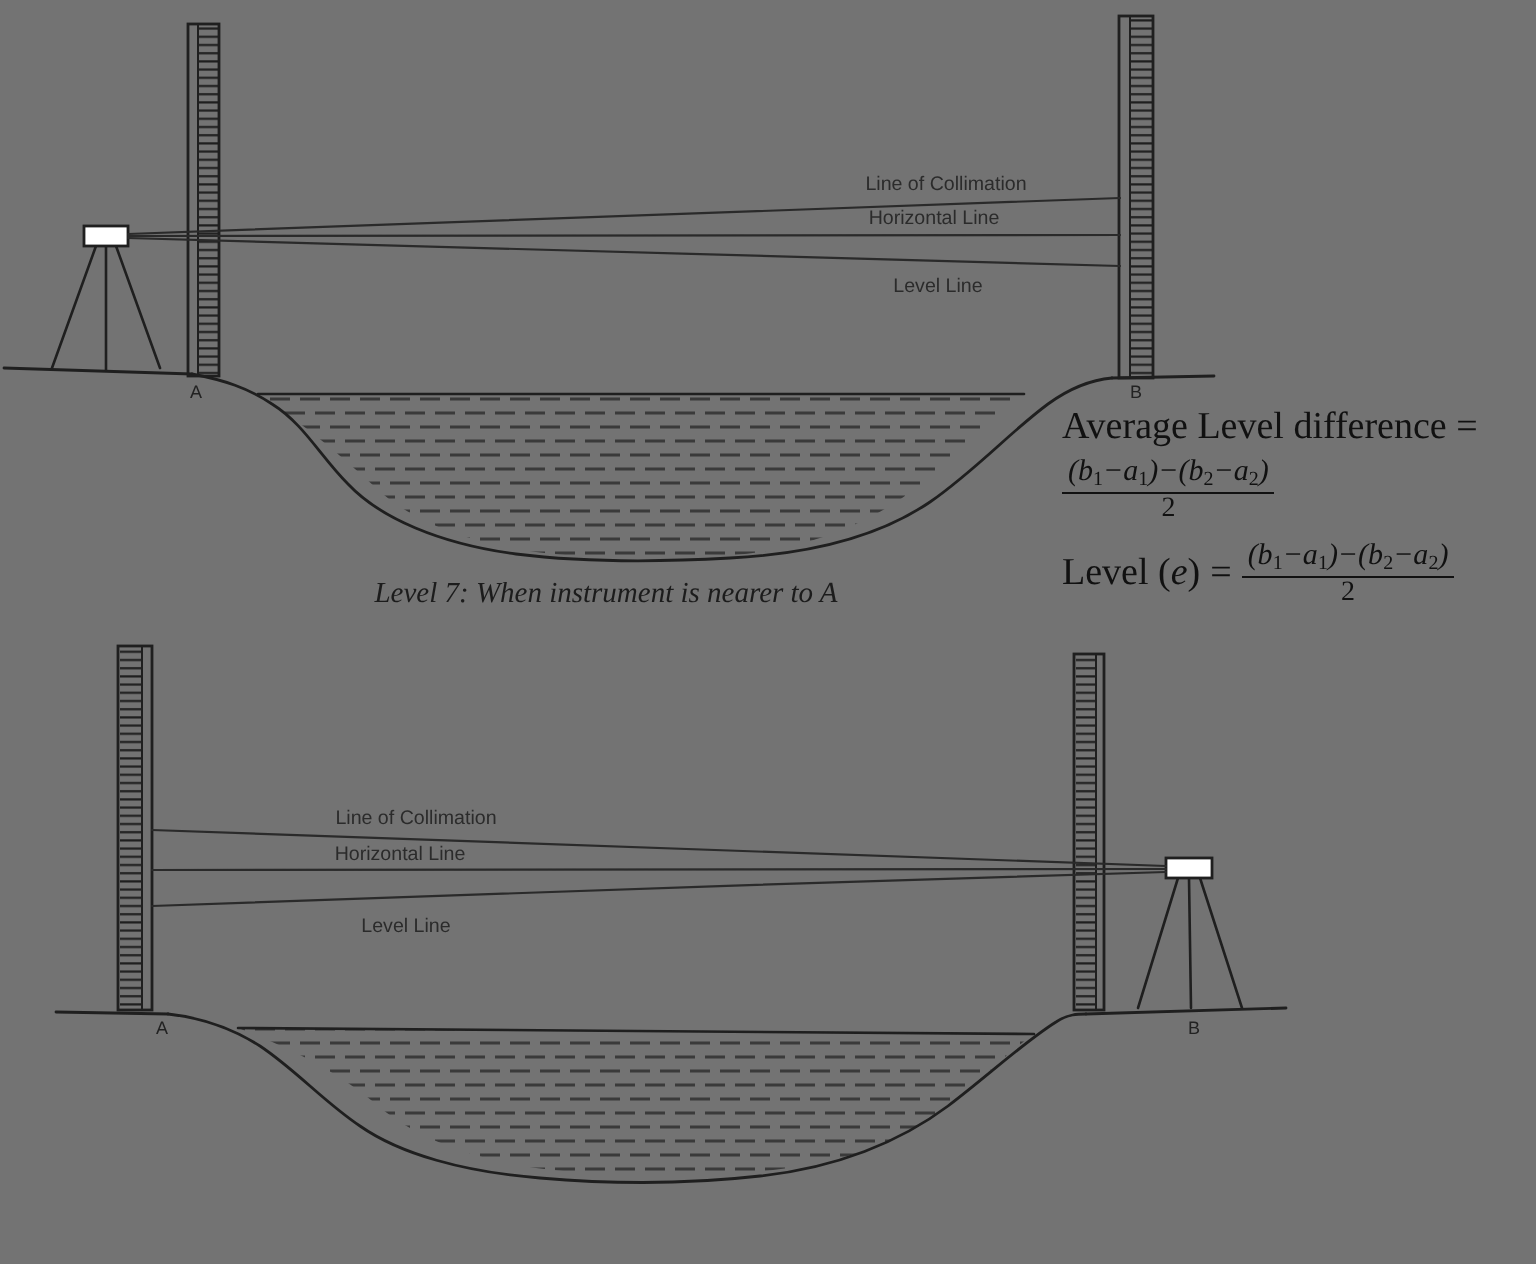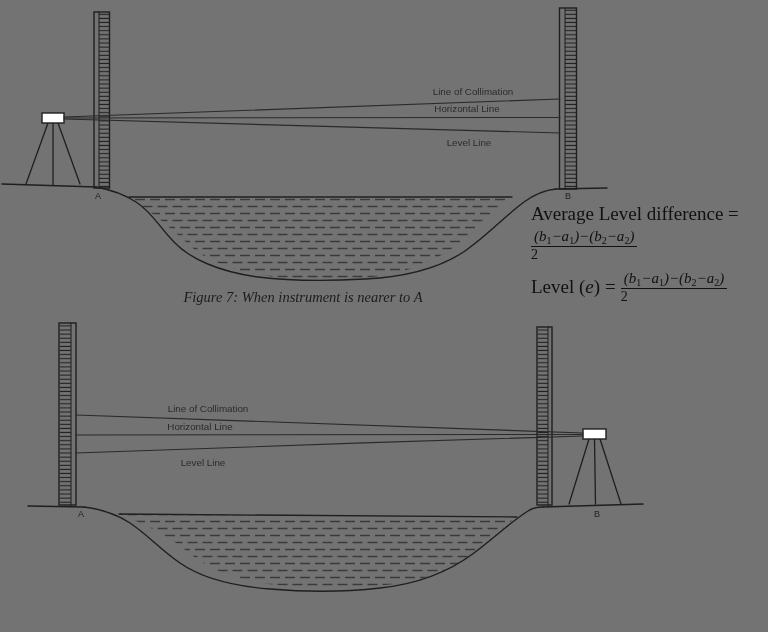--- a/index.html
+++ b/index.html
@@ -23,21 +23,21 @@
   #caption6{left:158px;top:605px;width:316px;}
 
   
   .formulas{
     position:absolute;left:531px;top:202px;width:240px;color:#111;
     font-family:"Liberation Serif",serif;
   }
   .f-line1{font-size:19px;line-height:1.25;white-space:nowrap;}
   .f-line2{margin-top:1px;}
   .f-line3{margin-top:5px;font-size:19px;display:flex;align-items:center;gap:5px;white-space:nowrap;}
-  .frac{display:inline-flex;flex-direction:column;vertical-align:middle;}
+  .frac{display:inline-flex;flex-direction:column;align-items:center;vertical-align:middle;}
   .frac .num{
     font-size:15px;font-style:italic;line-height:1.2;white-space:nowrap;
     border-bottom:1.6px solid #111;padding:0 3px 1px 3px;
   }
   .frac .num sub{font-size:10px;font-style:normal;vertical-align:-2.5px;line-height:0;}
   .frac .den{font-size:14px;line-height:1.2;}
   .err .e{font-style:italic;}
 </style>
 </head>
 <body>
@@ -116,21 +116,21 @@
       <path d="M583 436 C420 441 230 447 76 453" fill="none" stroke="#2a2a2a" stroke-width="1.1"></path>
 
       <text class="lbl" x="208" y="412" text-anchor="middle">Line of Collimation</text>
       <text class="lbl" x="200" y="430" text-anchor="middle">Horizontal Line</text>
       <text class="lbl" x="203" y="466" text-anchor="middle">Level Line</text>
       <text class="staff-letter" x="78" y="517">A</text>
       <text class="staff-letter" x="594" y="517">B</text>
     </g>
   </svg>
 
-  <div class="caption" id="caption7">Figure 7: When instrument is nearer to A</div>
+  <div class="caption" id="caption7">Level 7: When instrument is nearer to A</div>
 
   <div class="formulas">
     <div class="f-line1">Average Level difference =</div>
 
     <div class="f-line2">
       <span class="frac">
         <span class="num"><span>(b</span><sub>1</sub><span>−a</span><sub>1</sub><span>)−(b</span><sub>2</sub><span>−a</span><sub>2</sub><span>)</span></span>
         <span class="den">2</span>
       </span>
     </div>

